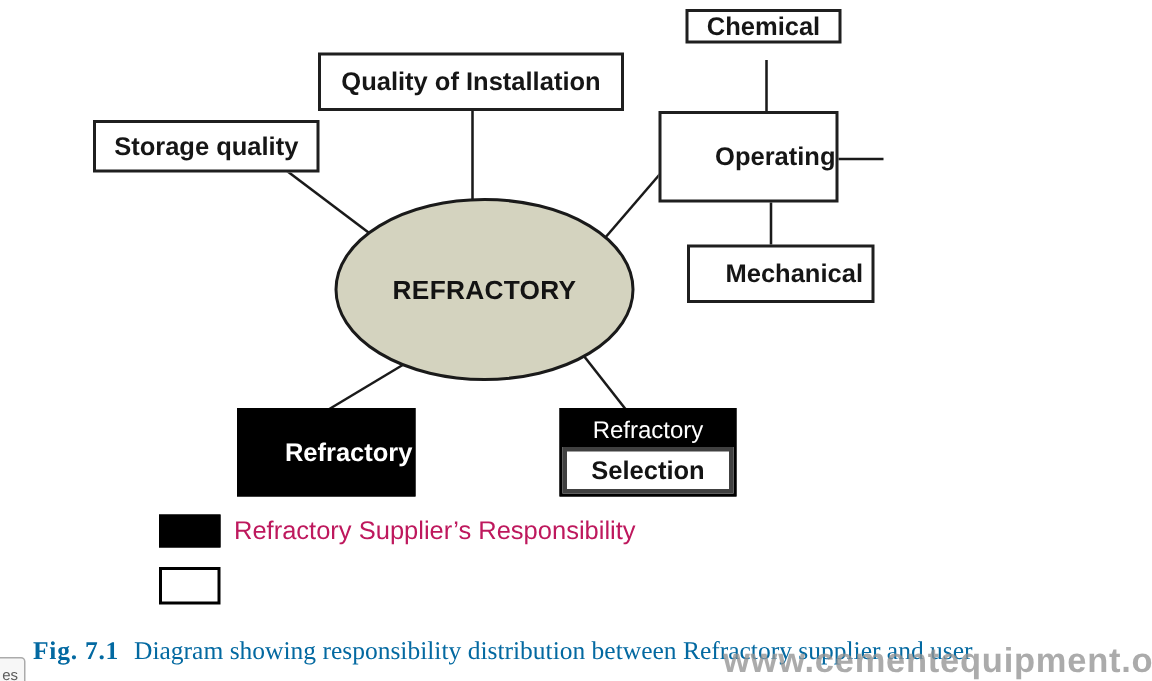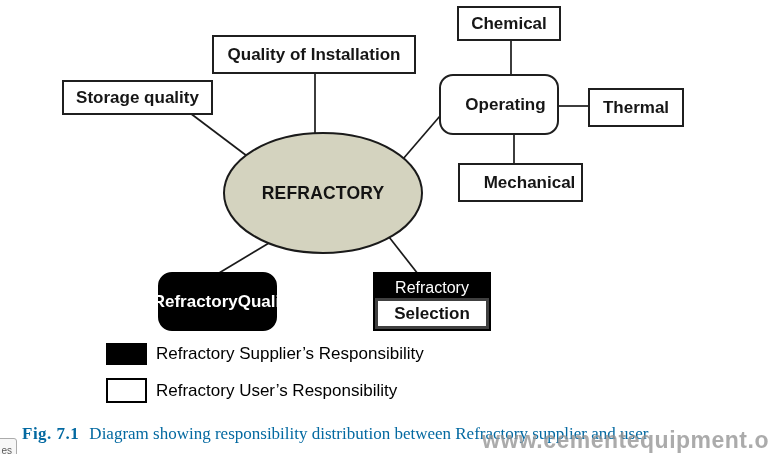--- a/index.html
+++ b/index.html
@@ -25,26 +25,25 @@
     background: #ffffff;
     color: #161616;
     font-weight: bold;
     font-size: 17px;
     display: flex;
     align-items: center;
     justify-content: center;
     white-space: nowrap;
   }
   .node.multiline {
-    flex-direction: row;
-    align-items: center;
+    flex-direction: column;
+    align-items: flex-end;
     justify-content: center;
     padding-left: 13px;
     line-height: 26px;
-    border-radius: 14px;
   }
   .node.black {
     background: #000000;
     border-color: #000000;
     color: #ffffff;
   }
   .ellipse-text {
     position: absolute;
     left: 224px; top: 133px;
     width: 198px; height: 120px;
@@ -85,21 +84,21 @@
   }
   .legend-swatch {
     position: absolute;
     box-sizing: border-box;
     border: 2.5px solid #000000;
   }
   .legend-label {
     position: absolute;
     left: 156px;
     font-size: 17px;
-    color: #000000;
+    color: #be185d;
     white-space: nowrap;
   }
   .caption {
     position: absolute;
     left: 22px; top: 424px;
     width: 720px;
     font-family: "Liberation Serif", serif;
     font-size: 17px;
     color: #0369a1;
     white-space: nowrap;
@@ -157,55 +156,50 @@
   </div>
 
   <div class="node" style="left:62px; top:80px; width:151px; height:35px;">
     <span>Storage quality</span>
   </div>
 
   <div class="node" style="left:212px; top:35px; width:204px; height:39px;">
     <span>Quality of Installation</span>
   </div>
 
-  <div class="node" style="left:457px; top:6px; width:104px; height:35px;">
+  <div class="node" style="left:457px; top:6px; width:104px; height:23px;">
     <span>Chemical</span>
   </div>
 
   <div class="node multiline" style="left:439px; top:74px; width:120px; height:61px;">
     <span>Operating</span>
   </div>
 
-  <div class="node" style="left:588px; top:88px; width:96px; height:39px;">
-    <span>Thermal</span>
-  </div>
 
   <div class="node" style="left:458px; top:163px; width:125px; height:39px;padding-left:18px;">
     <span>Mechanical</span>
   </div>
 
   <div class="node black multiline" style="left:158px; top:272px; width:119px; height:59px; line-height:27px;">
     <span>Refractory</span>
-    <span>Quality</span>
   </div>
 
   <div class="node black" style="left:373px; top:272px; width:118px; height:59px;">
     <div class="sel-top">
       <span>Refractory</span>
     </div>
     <div class="sel-bottom">
       <span>Selection</span>
     </div>
   </div>
 
   <div class="legend-swatch" style="left:106px; top:343px; width:41px; height:22px; background:#000000;"></div>
   <div class="legend-label" style="top:344px;">Refractory Supplier’s Responsibility</div>
 
   <div class="legend-swatch" style="left:106px; top:378px; width:41px; height:25px; background:#ffffff;"></div>
-  <div class="legend-label" style="top:381px;">Refractory User’s Responsibility</div>
 
   <div class="caption">
     <span class="fig-num">Fig.  7.1</span><span>Diagram showing responsibility distribution between Refractory supplier and user</span>
   </div>
 
   <div class="watermark">www.cementequipment.org</div>
 
   <div class="tooltip-fragment">
     <span>es</span>
   </div>

